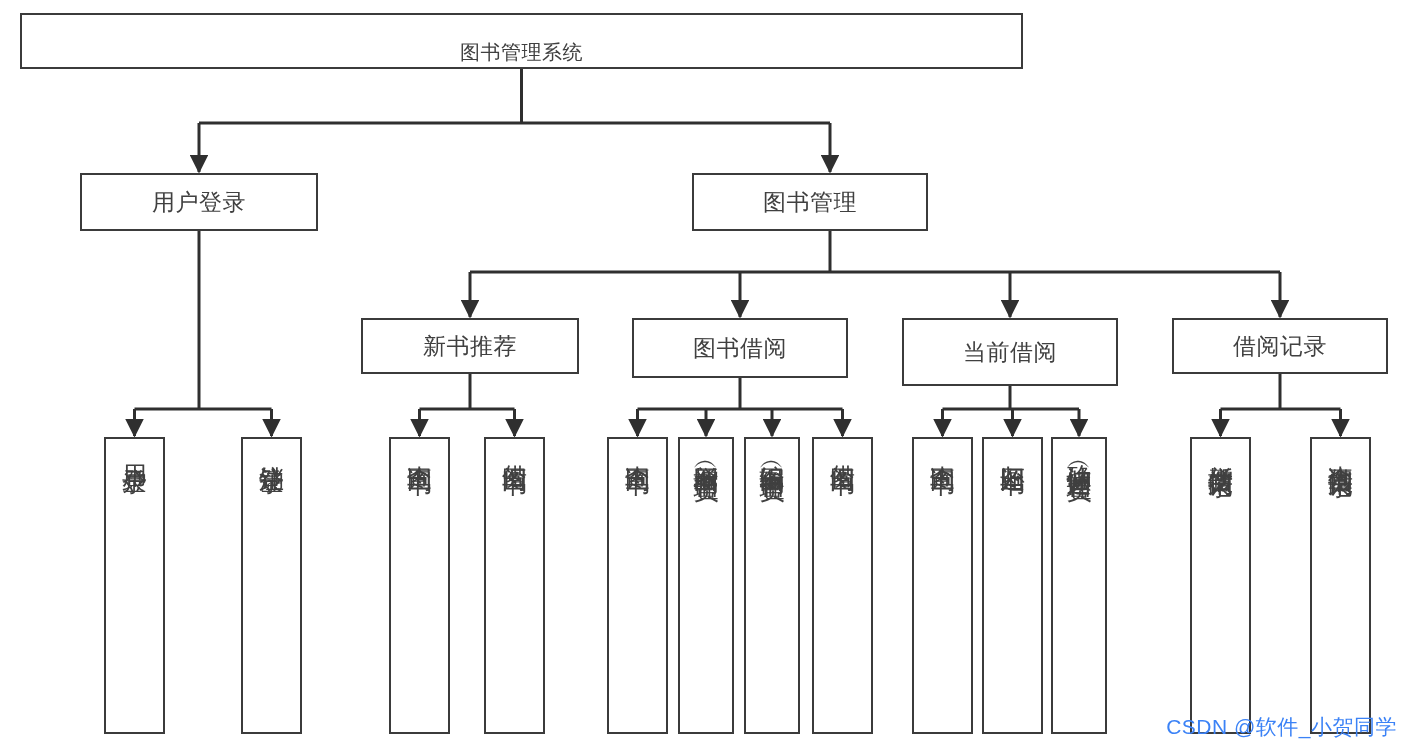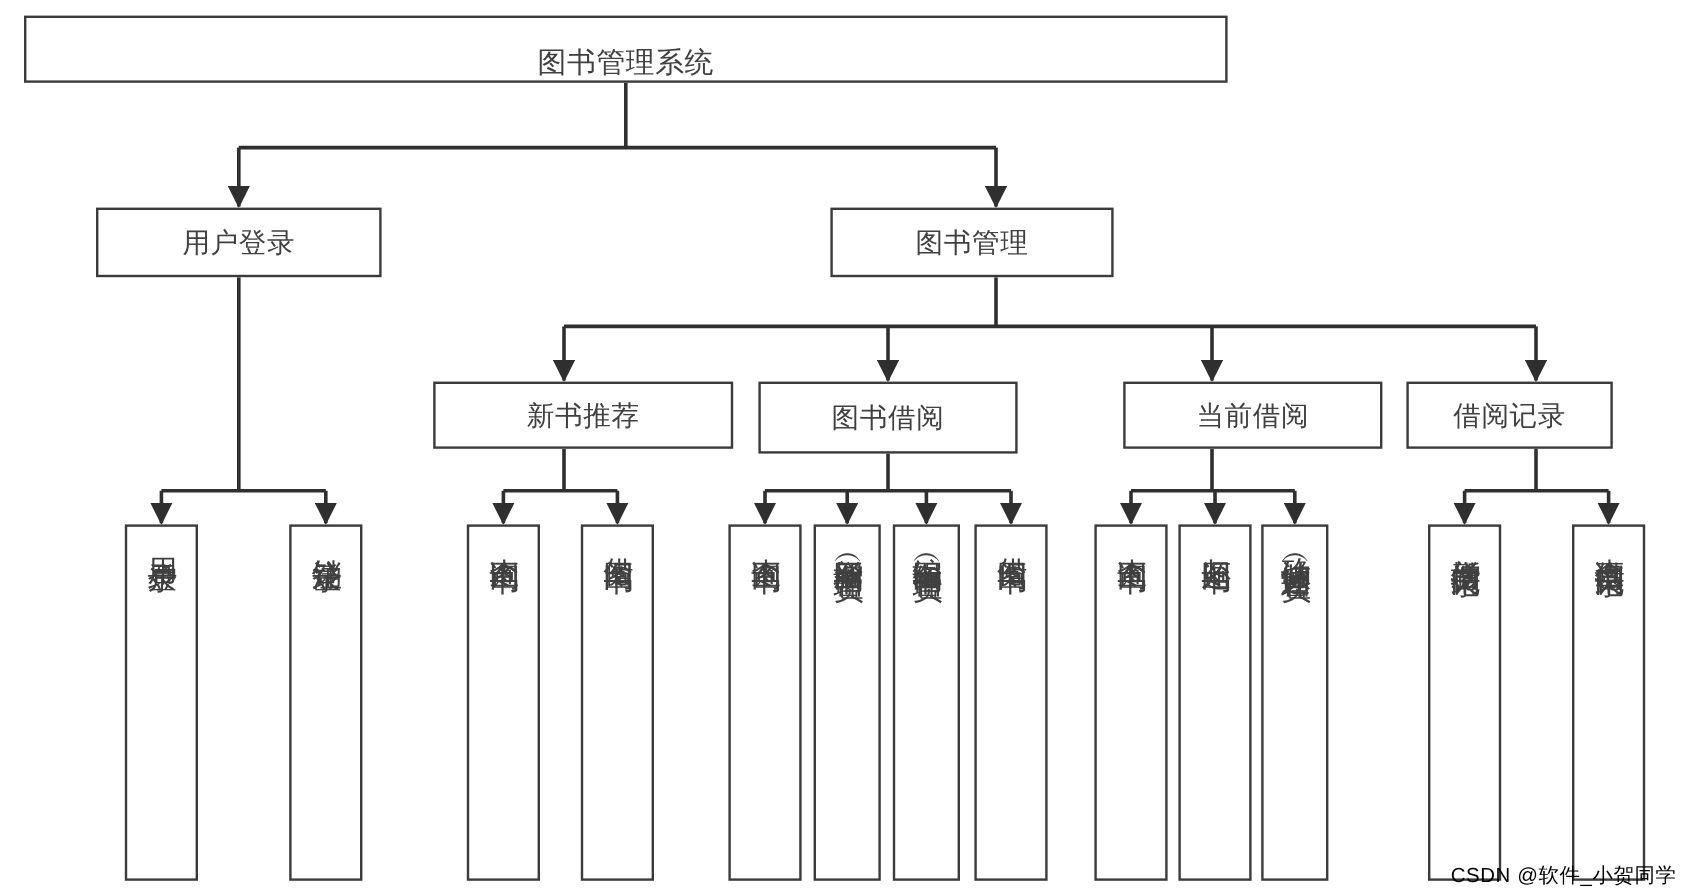--- a/index.html
+++ b/index.html
@@ -41,42 +41,42 @@
     line-height: 1.08;
     letter-spacing: 0.5px;
     white-space: pre;
     text-align: center;
   }
   
   .h-node .label {
     font-size: 23px;
   }
   .root .label {
-    font-size: 24px;
+    font-size: 20px;
     margin-top: 23px;
   }
   
   .v-node {
     align-items: flex-start;
     justify-content: center;
     padding-top: 6px;
   }
   .v-node .label {
     writing-mode: vertical-rl;
     text-orientation: upright;
     font-size: 25px;
     line-height: 1.0;
     letter-spacing: 2px;
   }
   .watermark {
     position: absolute;
     right: 8px;
     bottom: 6px;
-    font-size: 17px;
-    color: #000000;
+    font-size: 21px;
+    color: #3b82f6;
     z-index: 5;
     white-space: nowrap;
     letter-spacing: 0.5px;
   }
 </style>
 </head>
 <body>
 
 <div id="canvas">
   <svg id="edges" viewBox="0 0 1405 747" preserveAspectRatio="none">
@@ -125,30 +125,30 @@
   <div id="node-layer">
       <div class="node h-node root" style="left: 20px; top: 13px; width: 1003px; height: 56px;">
         <span class="label">图书管理系统</span>
       </div>
       <div class="node h-node" style="left: 80px; top: 173px; width: 238px; height: 58px;">
         <span class="label">用户登录</span>
       </div>
       <div class="node h-node" style="left: 692px; top: 173px; width: 236px; height: 58px;">
         <span class="label">图书管理</span>
       </div>
-      <div class="node h-node" style="left: 361px; top: 318px; width: 250px; height: 56px;">
+      <div class="node h-node" style="left: 361px; top: 318px; width: 218px; height: 56px;">
         <span class="label">新书推荐</span>
       </div>
       <div class="node h-node" style="left: 632px; top: 318px; width: 216px; height: 60px;">
         <span class="label">图书借阅</span>
       </div>
-      <div class="node h-node" style="left: 902px; top: 318px; width: 216px; height: 56px; margin-left: 34px;">
+      <div class="node h-node" style="left: 902px; top: 318px; width: 216px; height: 68px;">
         <span class="label">当前借阅</span>
       </div>
-      <div class="node h-node" style="left: 1172px; top: 318px; width: 172px; height: 56px;">
+      <div class="node h-node" style="left: 1172px; top: 318px; width: 216px; height: 56px;">
         <span class="label">借阅记录</span>
       </div>
       <div class="node v-node" style="left: 104px; top: 437px; width: 61px; height: 297px;">
         <span class="label">用户登录</span>
       </div>
       <div class="node v-node" style="left: 241px; top: 437px; width: 61px; height: 297px;">
         <span class="label">注销登录</span>
       </div>
       <div class="node v-node" style="left: 389px; top: 437px; width: 61px; height: 297px;">
         <span class="label">查询图书</span>

